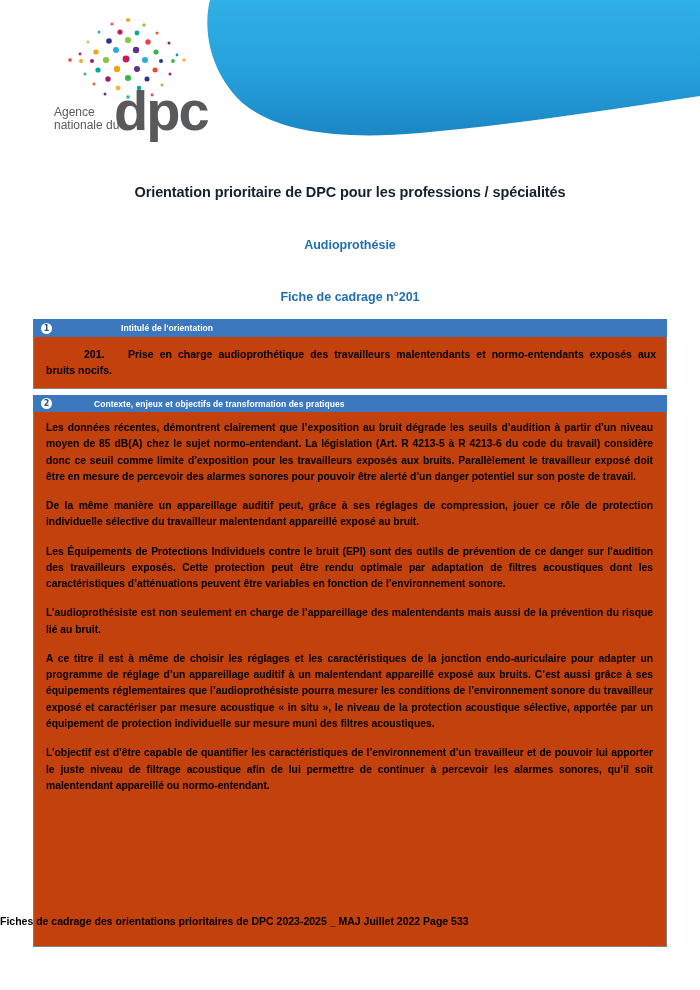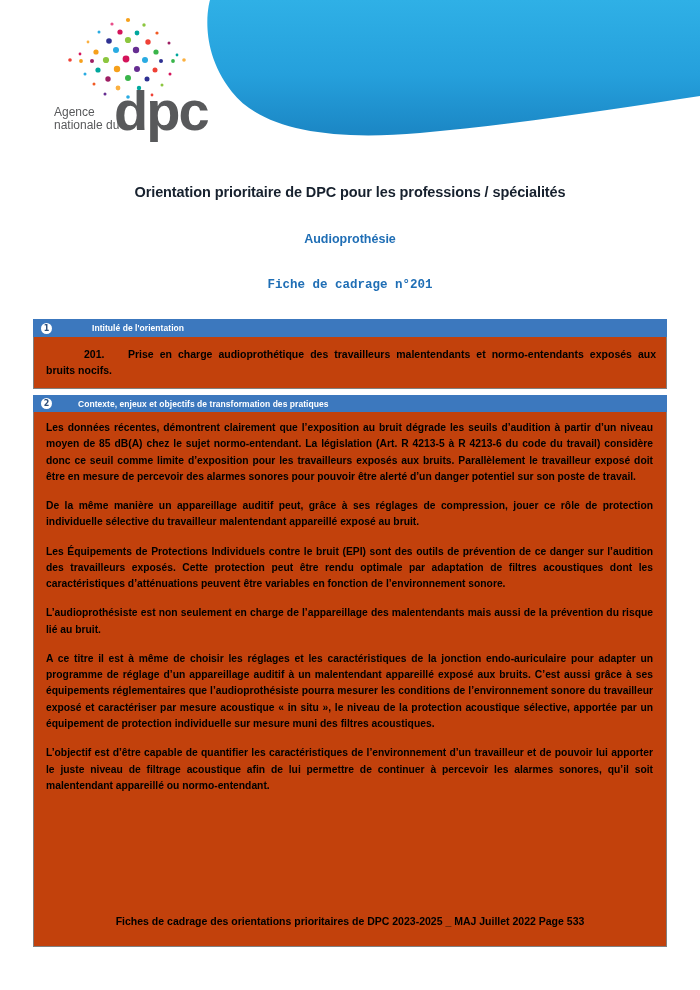--- a/index.html
+++ b/index.html
@@ -54,30 +54,29 @@
     font-weight: bold;
     color: #17212e;
     letter-spacing: -0.1px;
     margin: 0;
     line-height: 1.25;
   }
   .doc-subtitle {
     font-size: 12.5px;
     font-weight: bold;
     color: #1f6eb5;
-    margin: 0;
+    margin: 6px;
     padding-top: 31px;
   }
   .doc-sheet-no {
     font-size: 12.5px;
     font-weight: bold;
     color: #1f6eb5;
     margin: 0;
     padding-top: 32px;
-    font-family: Liberation Mono, monospace;
   }
 
   
   .section {
     position: absolute;
     left: 33px;
     width: 634px;
     box-sizing: border-box;
   }
   .section-bar {
@@ -99,21 +98,21 @@
     font-weight: bold;
     line-height: 11px;
     text-align: center;
     flex: 0 0 auto;
     font-family: "DejaVu Sans", sans-serif;
   }
   .bar-label {
     color: #ffffff;
     font-size: 8.5px;
     font-weight: bold;
-    margin-left: 40px;
+    margin-left: 69px;
     letter-spacing: 0.05px;
   }
   .section-body {
     border: 1px solid #808080;
     border-top: none;
     background: #c2410c;
     box-sizing: border-box;
   }
 
   
@@ -131,42 +130,41 @@
     text-indent: 19px;
   }
   .intitule-num {
     display: inline-block;
     min-width: 63px;
   }
 
   
   #section-contexte { top: 395px; }
   #section-contexte .section-bar { height: 17px; }
-  #section-contexte .bar-label { margin-left: 26px; }
+  #section-contexte .bar-label { margin-left: 42px; }
   #section-contexte .section-body {
     padding: 8px 13px 10px 12px;
     height: 535px;
   }
   .para {
     font-size: 10.3px;
     line-height: 1.58;
     color: #000000;
     text-align: justify;
     margin: 0 0 13px 0;
     font-weight: 600;
   }
   .para:last-child { margin-bottom: 16px; }
 
   
   .footer {
     position: absolute;
     top: 915px;
     left: 0;
     width: 700px;
-    text-align: center;
     font-size: 10.5px;
     font-weight: bold;
     color: #000000;
   }
 </style>
 </head>
 <body>
 
 <div class="header-banner">
   <svg class="banner-svg" width="700" height="160" viewBox="0 0 700 160">

